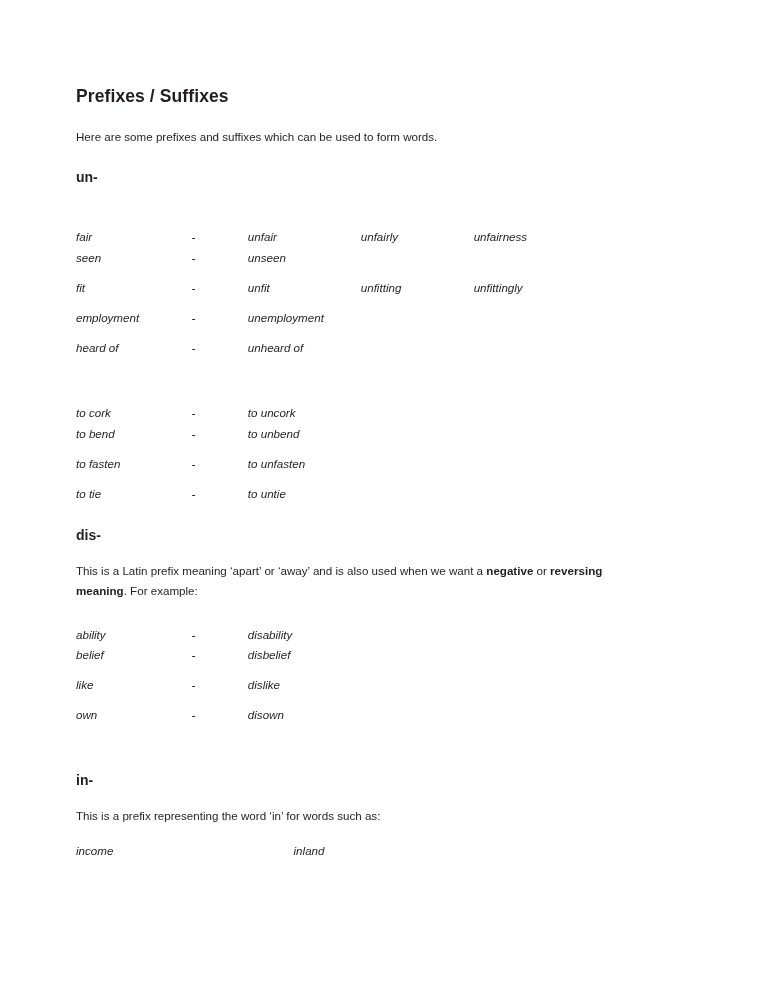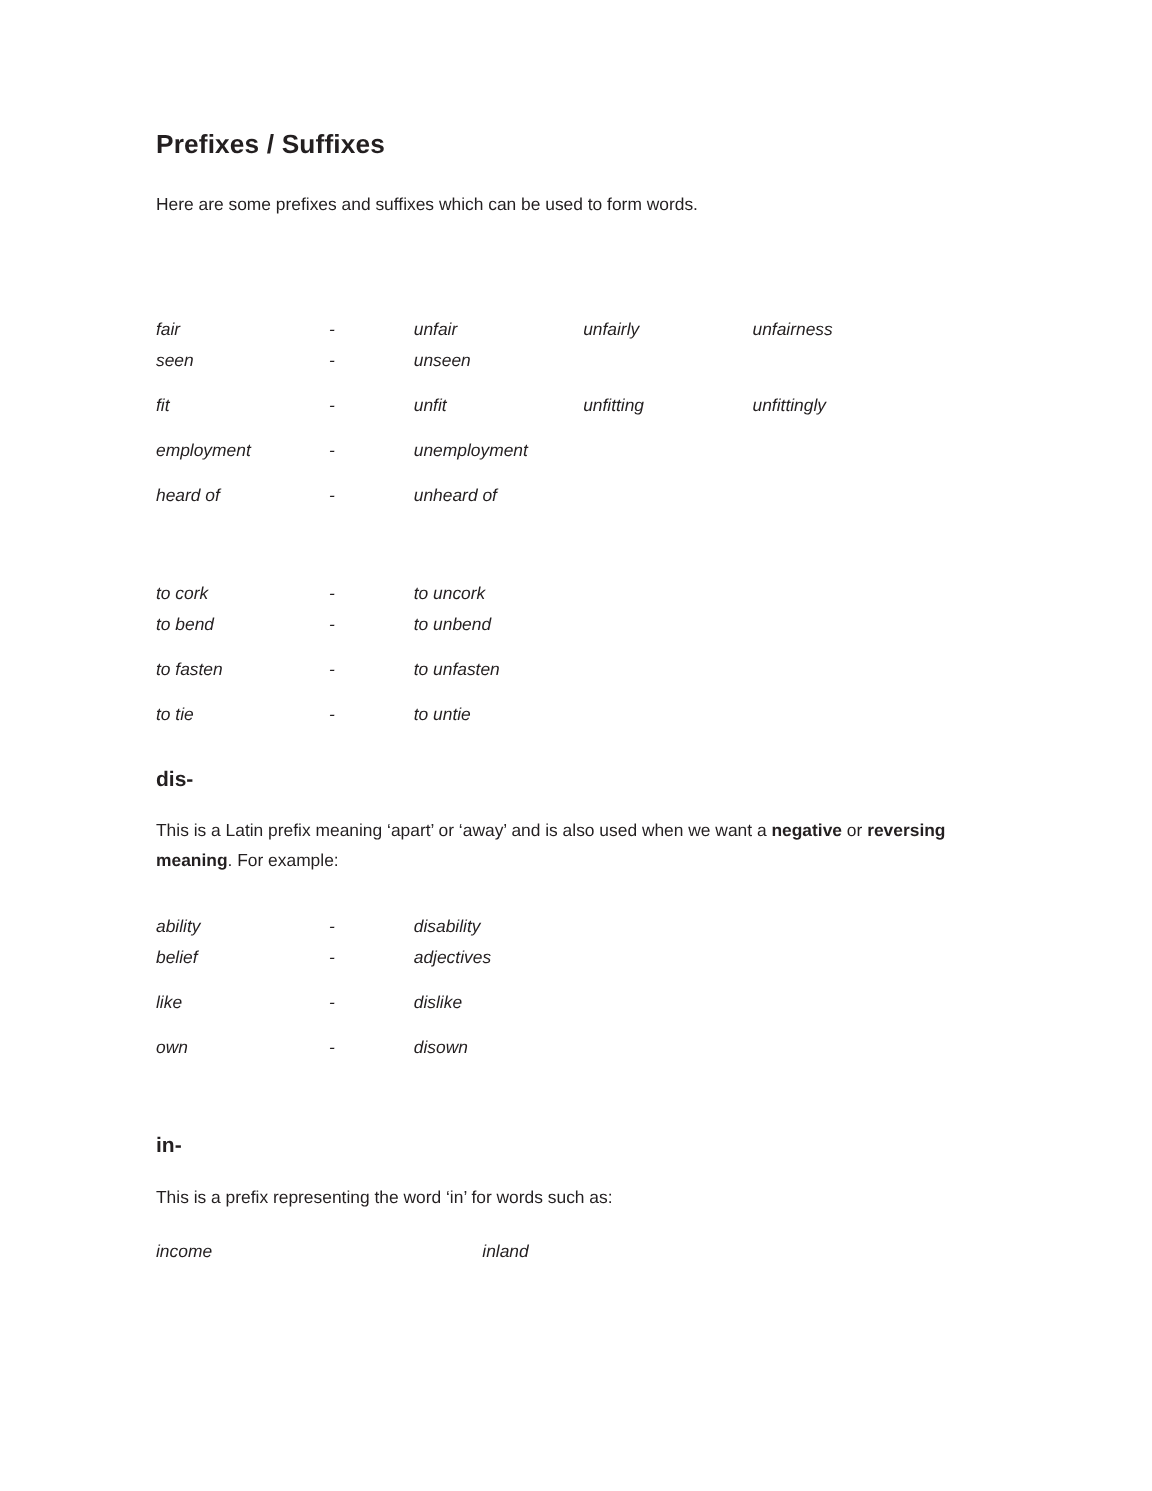--- a/index.html
+++ b/index.html
@@ -17,21 +17,21 @@
   }
   .page {
     position: relative;
     width: 768px;
     height: 994px;
     background: #ffffff;
     overflow: hidden;
   }
   .content {
     position: absolute;
-    left: 104px;
+    left: 76px;
     top: 86px;
     width: 545px;
   }
 
   
   .doc-title {
     font-size: 17.5px;
     font-weight: bold;
     line-height: 1.2;
     letter-spacing: 0.1px;
@@ -119,20 +119,21 @@
 
 <div class="page">
   <div class="content">
 
     <h1 class="doc-title">Prefixes / Suffixes</h1>
 
     <p class="para">Here are some prefixes and suffixes which can be used to form words.</p>
 
     <div class="gap-22"></div>
 
+    <h2 class="section-heading">un-</h2>
 
     <div class="gap-17"></div>
 
 
     <div class="gap-13"></div>
 
     <table class="word-table">
       <tbody>
         <tr>
           <td class="col-base">fair</td>
@@ -225,21 +226,21 @@
         <tr>
           <td class="col-base">ability</td>
           <td class="col-dash">-</td>
           <td class="col-form1">disability</td>
           <td class="col-form2"></td>
           <td class="col-form3"></td>
         </tr>
         <tr>
           <td class="col-base">belief</td>
           <td class="col-dash">-</td>
-          <td class="col-form1">adjectives</td>
+          <td class="col-form1">disbelief</td>
           <td class="col-form2"></td>
           <td class="col-form3"></td>
         </tr>
         <tr>
           <td class="col-base">like</td>
           <td class="col-dash">-</td>
           <td class="col-form1">dislike</td>
           <td class="col-form2"></td>
           <td class="col-form3"></td>
         </tr>

